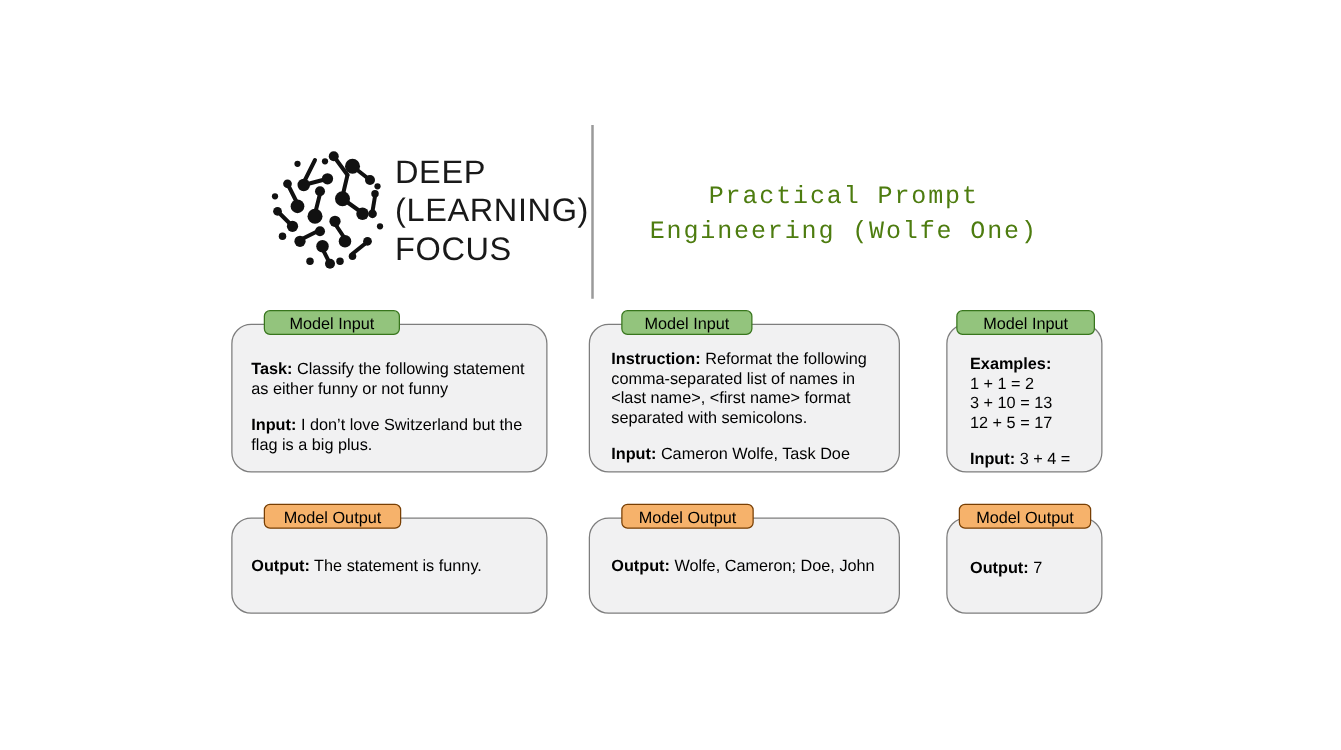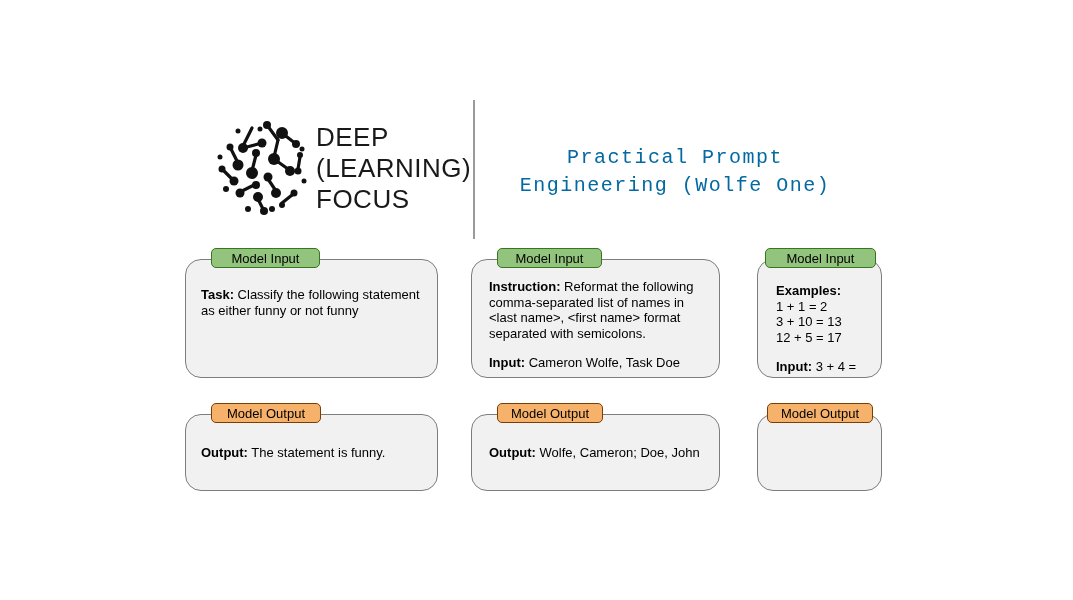--- a/index.html
+++ b/index.html
@@ -22,21 +22,21 @@
   }
   .header-divider {
     position:absolute; left:473px; top:100px;
     width:1.5px; height:139px; background:#9a9a9a;
   }
   .deck-title {
     position:absolute; left:478px; top:144px; width:394px;
     text-align:center;
     font-family:"Liberation Mono", monospace;
     font-size:20px; line-height:28px; letter-spacing:1.5px;
-    color:#0369a1;
+    color:#4d7c0f;
   }
 
   
   .card {
     position:absolute;
     background:var(--card_bg, #f1f1f2);
     border:1.5px solid var(--card_border, #7d7d7d);
     border-radius:16px;
   }
   .badge {
@@ -120,20 +120,21 @@
 
   <div class="deck-title">
     <div>Practical Prompt</div>
     <div>Engineering (Wolfe One)</div>
   </div>
 
   <div class="card" style="left:185px; top:259px; width:253px; height:119px;">
     <div class="badge green" style="left:25px; width:109px;">Model Input</div>
     <div class="card-body" style="padding:27px 12px 0 15px;">
       <p><b>Task:</b><span> Classify the following statement as either funny or not funny</span></p>
+      <p class="gap"><b>Input:</b><span> I don’t love Switzerland but the flag is a big plus.</span></p>
     </div>
   </div>
 
   <div class="card" style="left:471px; top:259px; width:249px; height:119px;">
     <div class="badge green" style="left:25px; width:105px;">Model Input</div>
     <div class="card-body" style="padding:19px 12px 0 17px;">
       <p><b>Instruction:</b><span> Reformat the following comma-separated list of names in &lt;last name&gt;, &lt;first name&gt; format separated with semicolons.</span></p>
       <p class="gap"><b>Input:</b><span> Cameron Wolfe, Task Doe</span></p>
     </div>
   </div>
@@ -158,15 +159,18 @@
 
   <div class="card" style="left:471px; top:414px; width:249px; height:77px;">
     <div class="badge orange" style="left:25px; width:106px;">Model Output</div>
     <div class="card-body" style="padding:30px 12px 0 17px;">
       <p><b>Output:</b><span> Wolfe, Cameron; Doe, John</span></p>
     </div>
   </div>
 
   <div class="card" style="left:757px; top:414px; width:125px; height:77px;">
     <div class="badge orange" style="left:9px; width:106px;">Model Output</div>
+    <div class="card-body" style="padding:31px 8px 0 18px;">
+      <p><b>Output:</b><span> 7</span></p>
+    </div>
   </div>
 
 </div>
 
 </body></html>

